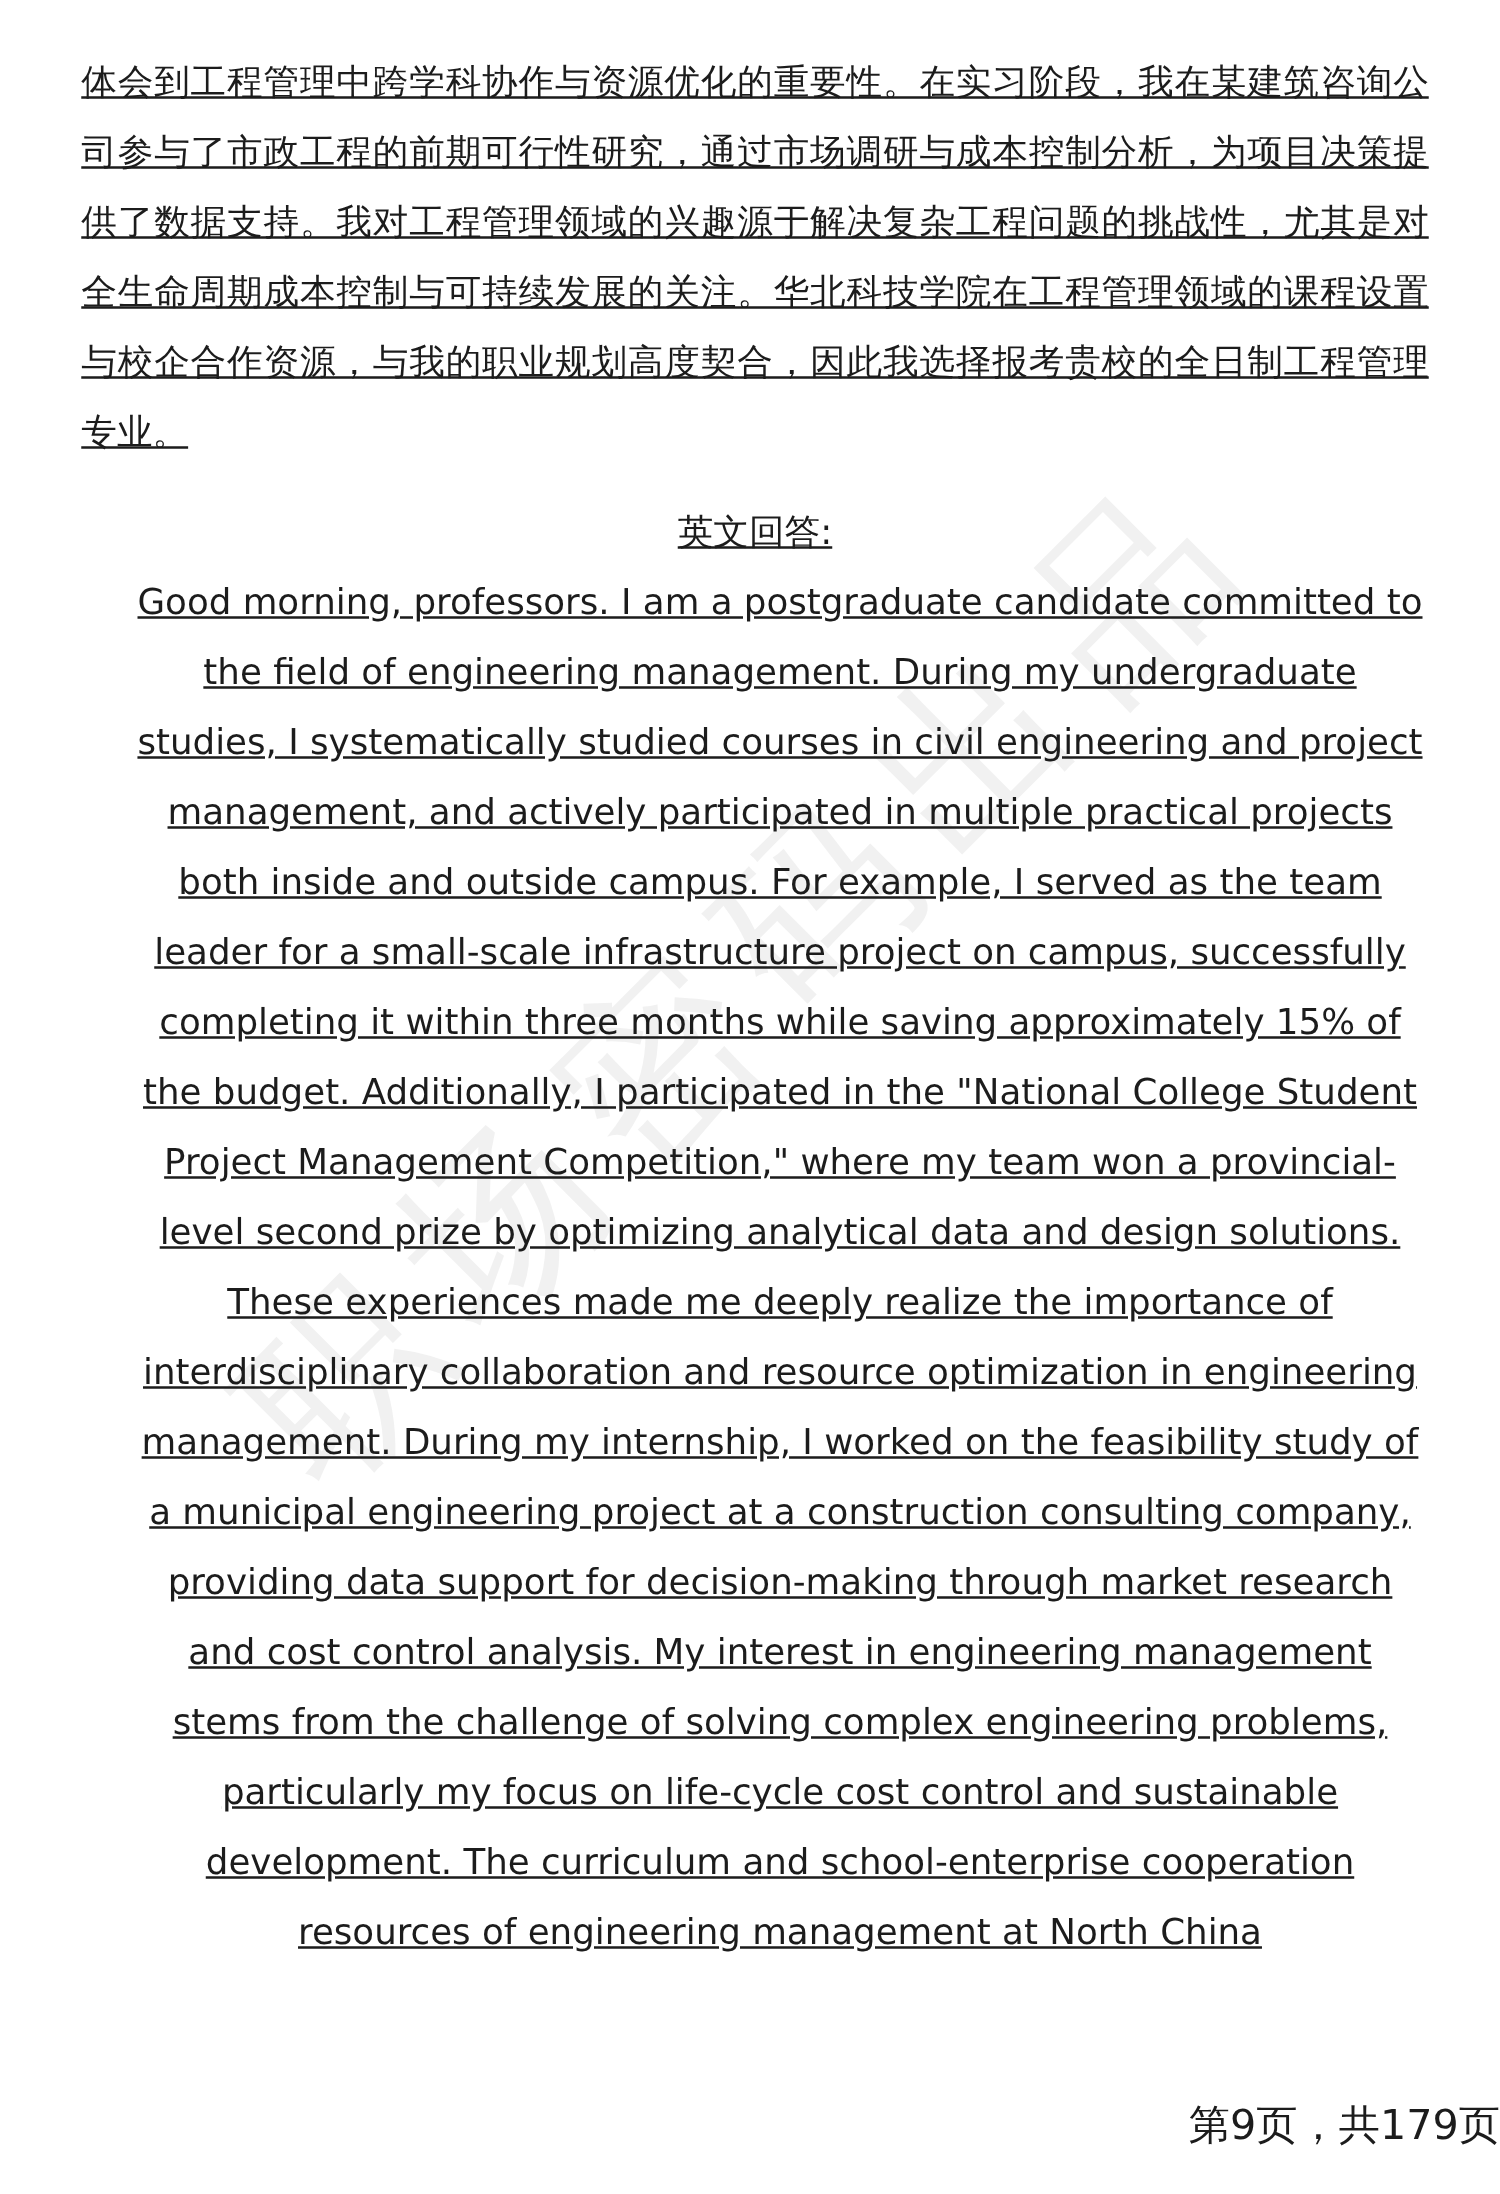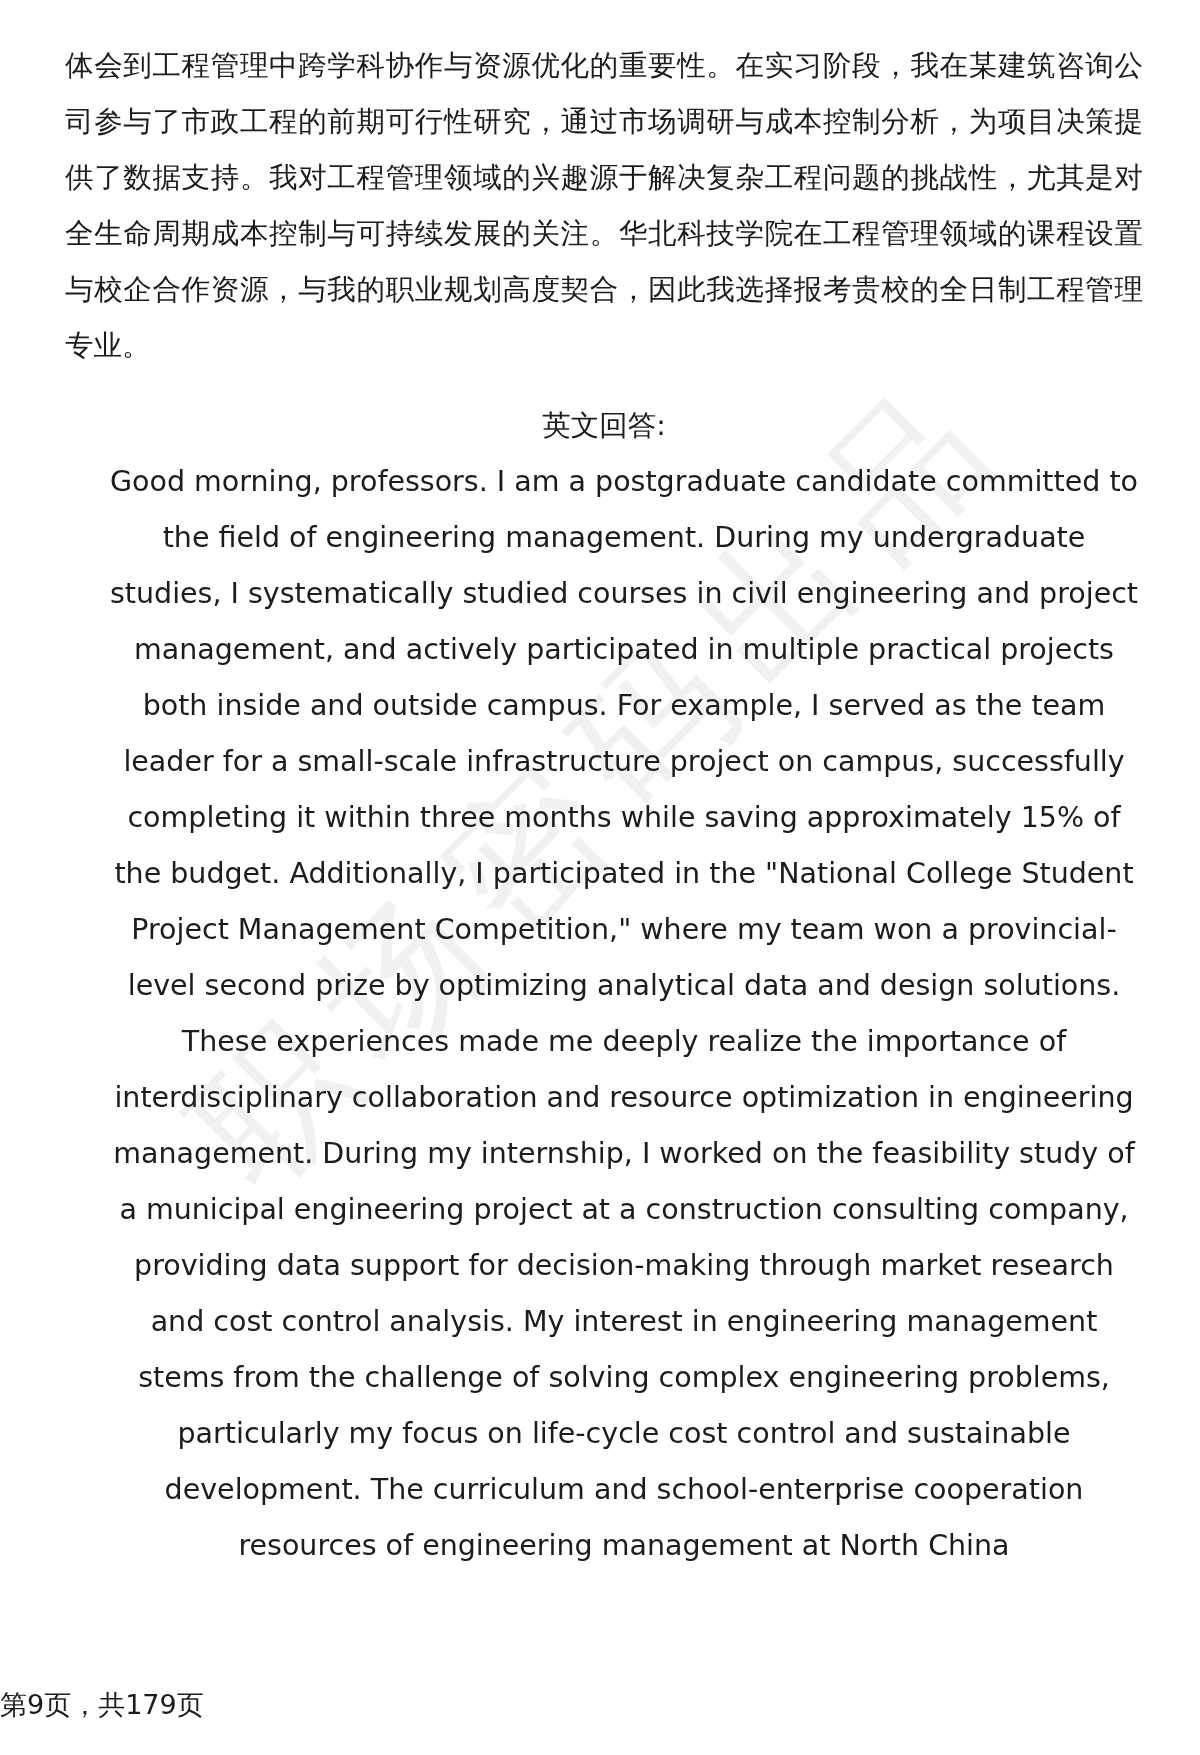--- a/index.html
+++ b/index.html
@@ -14,20 +14,21 @@
     background: #ffffff;
     overflow: hidden;
     font-family: "DejaVu Sans", "Liberation Sans", sans-serif;
     color: #1c1c1c;
   }
   .content {
     position: absolute;
     top: 38px;
     left: 65px;
     width: 1078px;
+    text-decoration: underline;
   }
   .content p {
     margin: 0;
     font-size: 28.5px;
     line-height: 56px;
     text-align: center;
     word-break: normal;
   }
   p.cn {
     text-align: justify;
@@ -54,22 +55,22 @@
     z-index: 0;
   }
   .content, .footer {
     z-index: 1;
   }
   .footer {
     position: absolute;
     bottom: 32px;
     left: 0;
     width: 100%;
-    text-align: left;
-    font-size: 27px;
+    text-align: right;
+    font-size: 33px;
     color: #1c1c1c;
   }
 </style>
 </head>
 <body>
 
 <div class="page">
 
   <div class="watermark">职场密码出品</div>
 

